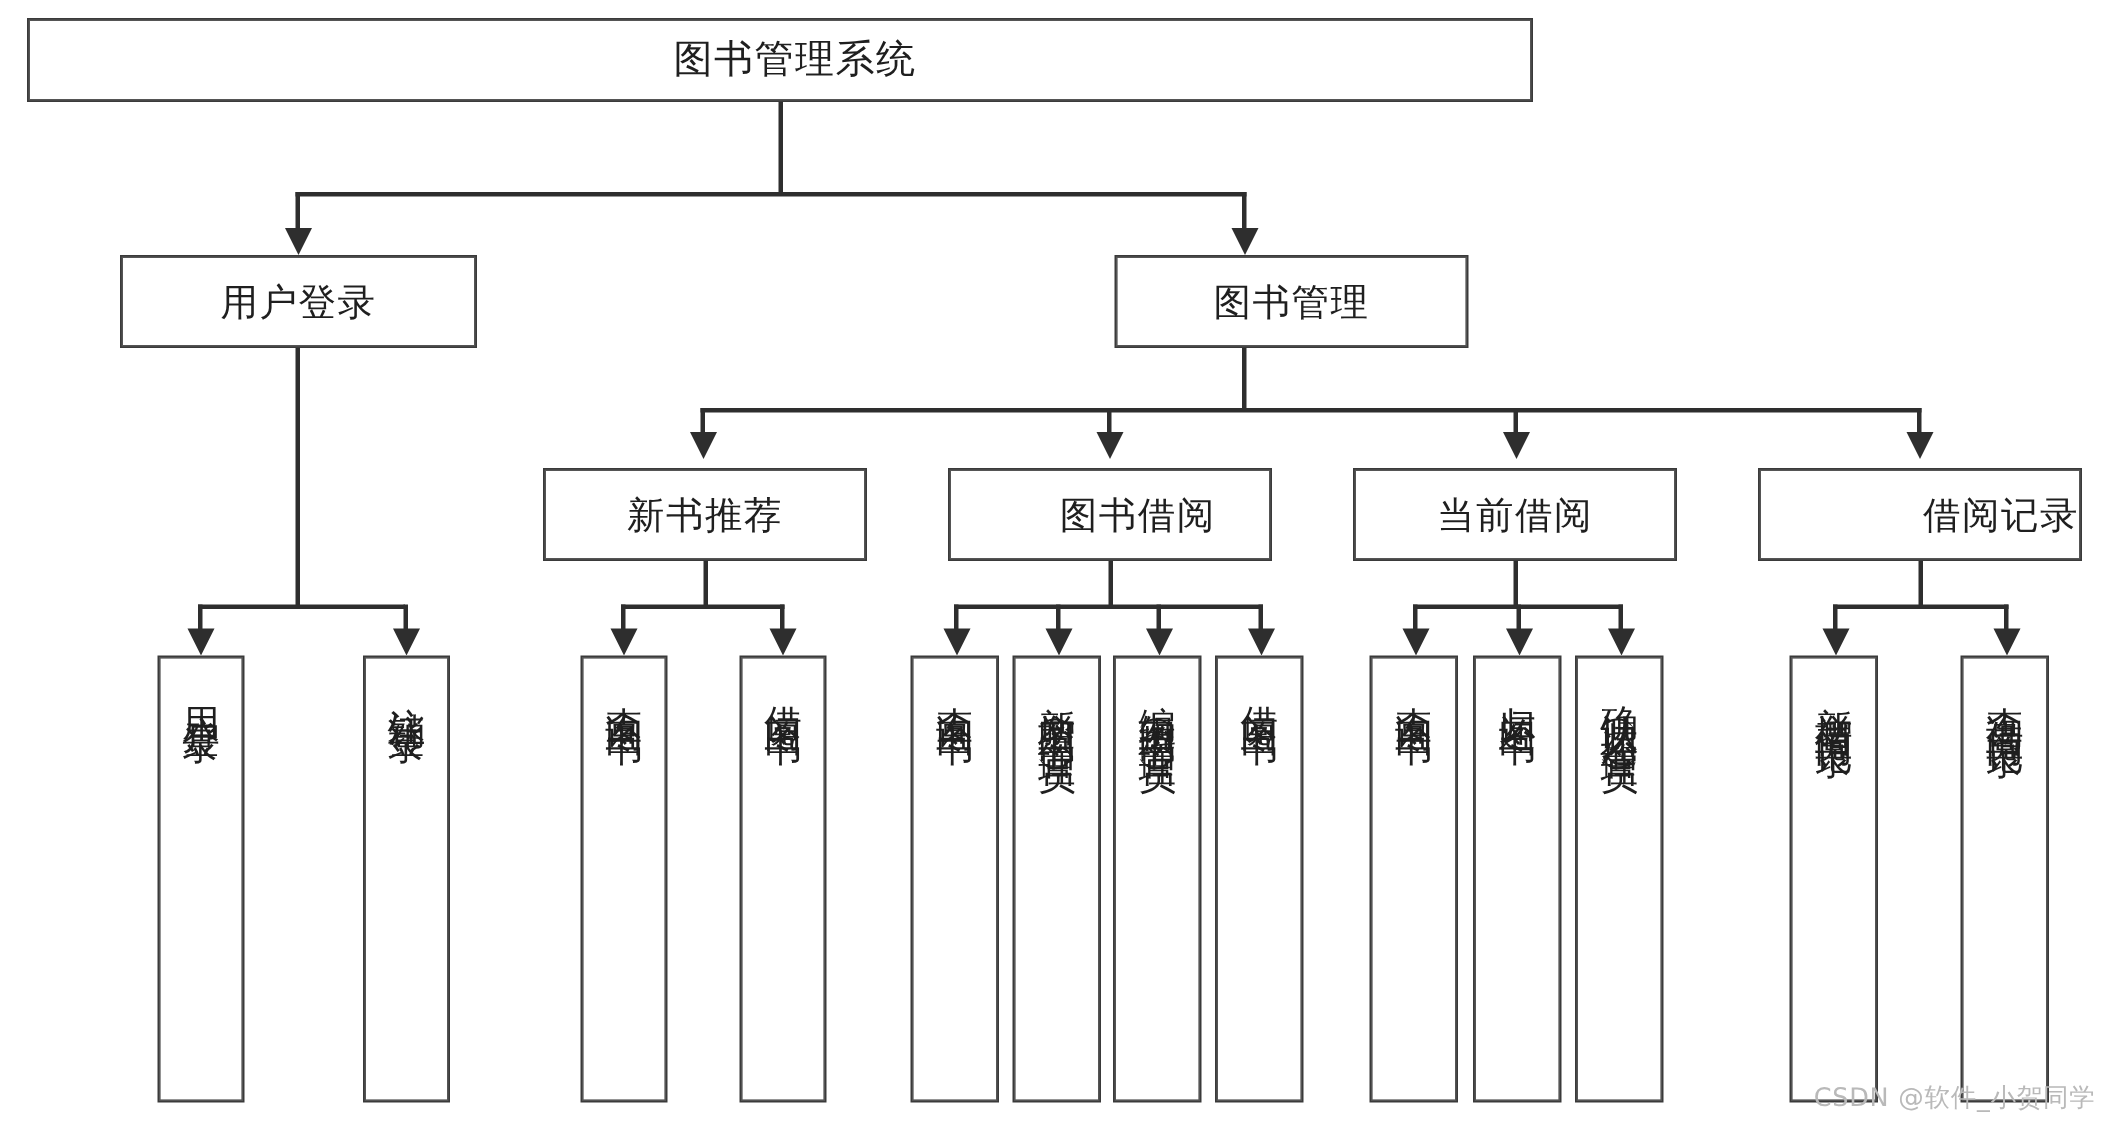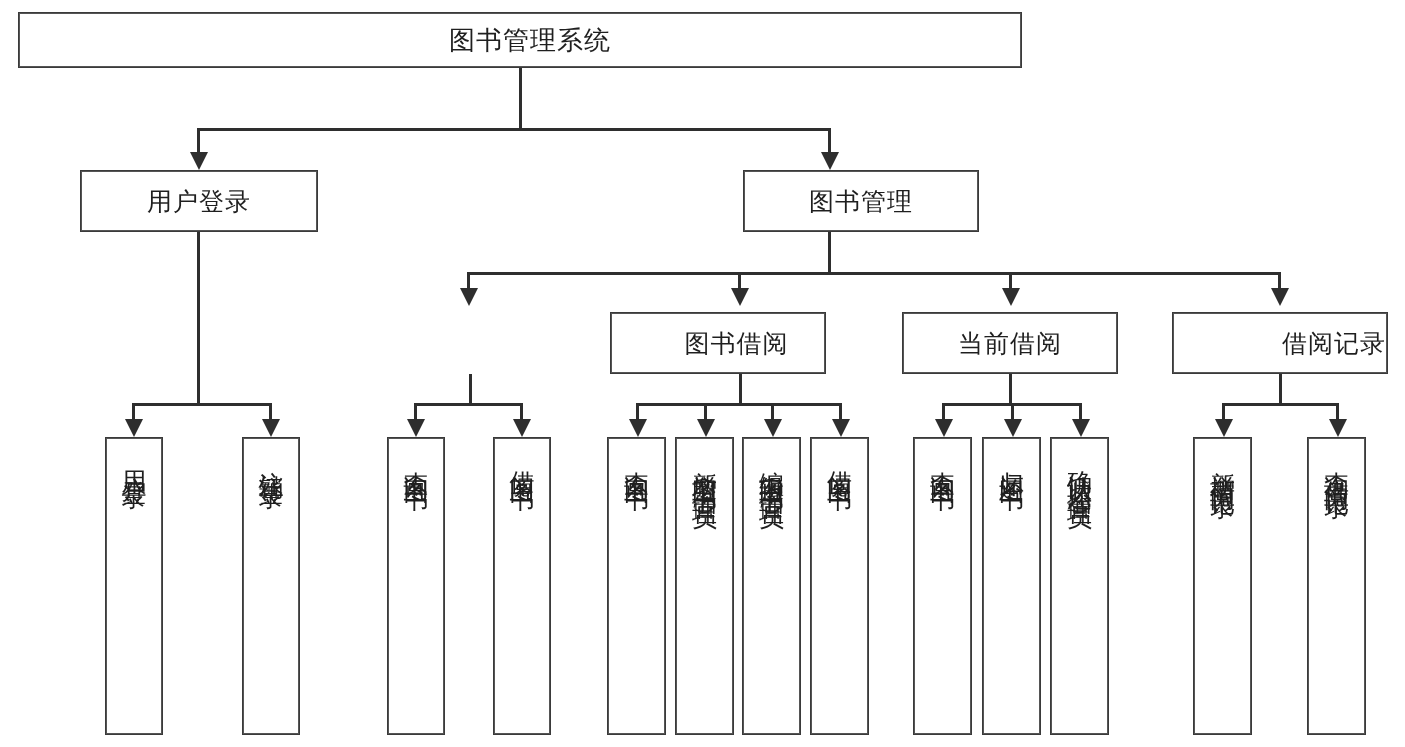--- a/index.html
+++ b/index.html
@@ -127,21 +127,24 @@
   <div class="edge hline" style="left:467px; top:272px; width:814px;"></div>
   <div class="edge vline" style="left:467px; top:272px; height:18px;"></div>
   <div class="arrow" style="left:460px; top:288px;"></div>
   <div class="edge vline" style="left:738px; top:272px; height:18px;"></div>
   <div class="arrow" style="left:731px; top:288px;"></div>
   <div class="edge vline" style="left:1009px; top:272px; height:18px;"></div>
   <div class="arrow" style="left:1002px; top:288px;"></div>
   <div class="edge vline" style="left:1278px; top:272px; height:18px;"></div>
   <div class="arrow" style="left:1271px; top:288px;"></div>
 
-  <div class="node h" style="left:610px; top:312px; width:216px; height:62px;padding-left:37px;">
+  <div class="node h" style="left:362px; top:312px; width:216px; height:62px;">
+    <span class="node-label">新书推荐</span>
+  </div>
+  <div class="node h" style="left:632px; top:312px; width:216px; height:62px;padding-left:37px;">
     <span class="node-label">图书借阅</span>
   </div>
   <div class="node h" style="left:902px; top:312px; width:216px; height:62px;">
     <span class="node-label">当前借阅</span>
   </div>
   <div class="node h" style="left:1172px; top:312px; width:216px; height:62px;justify-content:flex-end;">
     <span class="node-label">借阅记录</span>
   </div>
 
   <div class="edge vline" style="left:469px; top:374px; height:31px;"></div>
@@ -215,14 +218,15 @@
     <span class="node-label">确认归还（管理员）</span>
   </div>
 
   <div class="node v" style="left:1193px; top:437px; width:59px; height:298px;">
     <span class="node-label">新增借阅记录</span>
   </div>
   <div class="node v" style="left:1307px; top:437px; width:59px; height:298px;">
     <span class="node-label">查询借阅记录</span>
   </div>
 
+  <div id="watermark">CSDN @软件_小贺同学</div>
 
 </div>
 
 </body></html>

